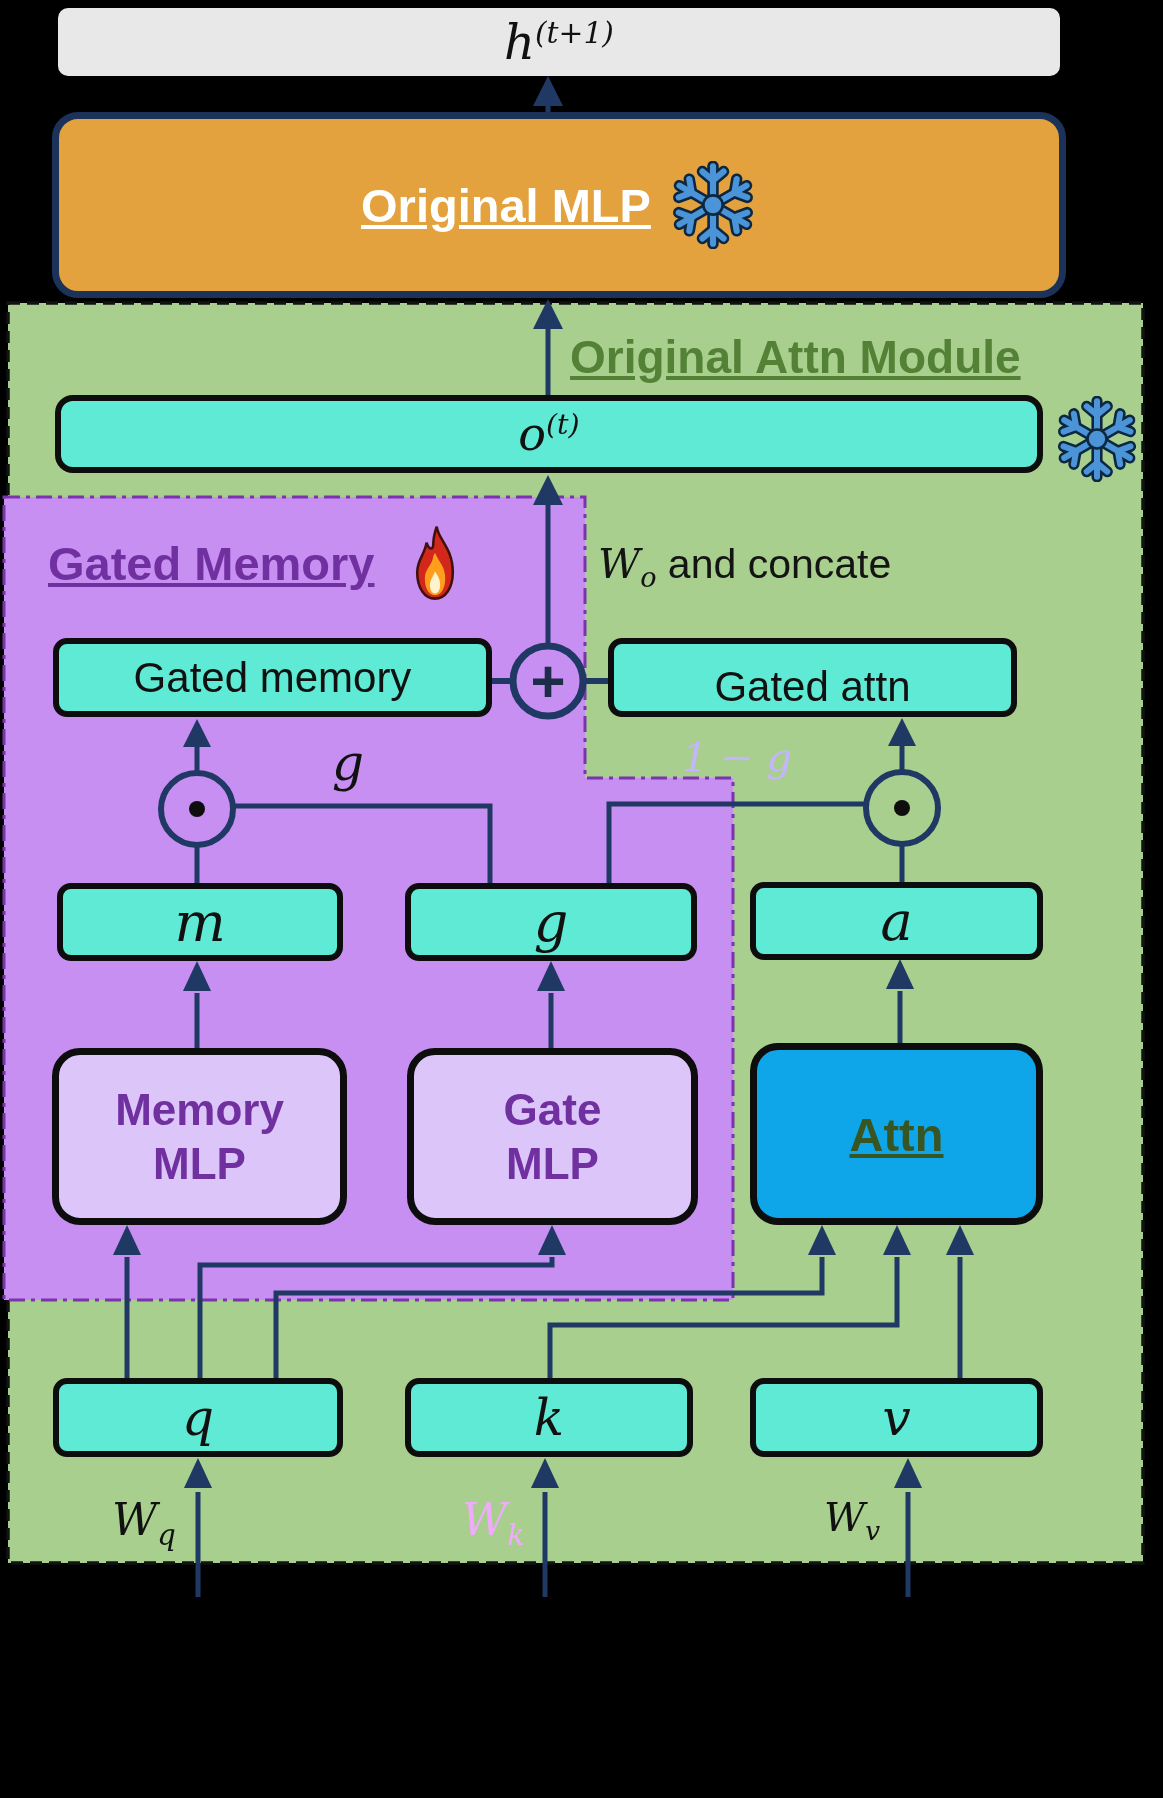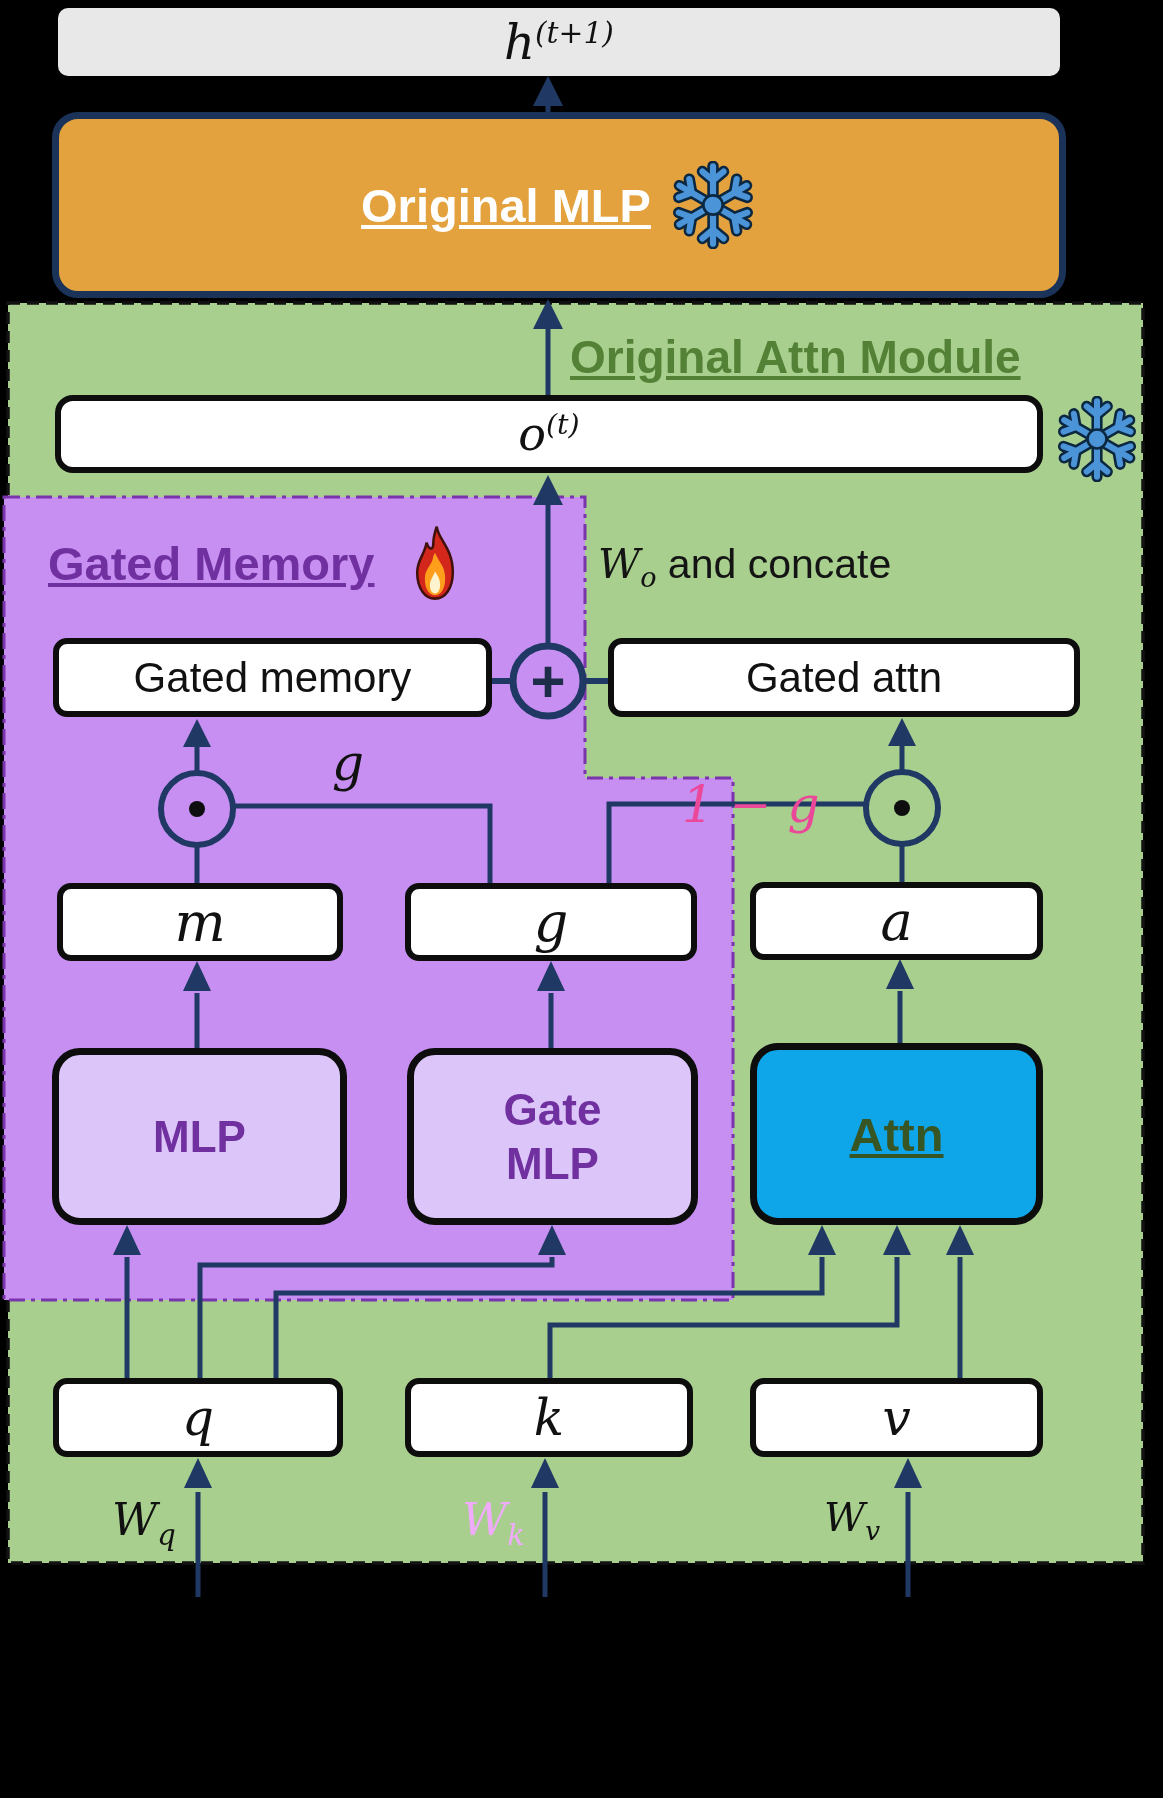--- a/index.html
+++ b/index.html
@@ -3,21 +3,21 @@
 <meta charset="utf-8">
 <style>
   html,body{margin:0;padding:0;background:#000;}
   #canvas{
     position:relative;width:1163px;height:1798px;background:#000;
     font-family:"Liberation Sans",sans-serif;overflow:hidden;
   }
   #wires{position:absolute;left:0;top:0;pointer-events:none;}
   .abs{position:absolute;box-sizing:border-box;}
   .grayBox{
-    background:#ffffff;border:6px solid #0d0d0d;border-radius:14px;
+    background:#5eead4;border:6px solid #0d0d0d;border-radius:14px;
     display:flex;align-items:center;justify-content:center;color:#111;
   }
   .plainGray{
     background:#e9e8e8;border-radius:10px;display:flex;align-items:center;
     justify-content:center;color:#111;
   }
   .math{font-family:"DejaVu Serif","Liberation Serif",serif;font-style:italic;}
   .supScript{font-size:0.62em;vertical-align:0.55em;font-style:italic;}
   .subScript{font-size:0.66em;vertical-align:-0.35em;font-style:italic;}
   .bigLabel{font-weight:700;white-space:nowrap;text-decoration:underline;}
@@ -211,38 +211,39 @@
     </svg>
   </div>
 
   <div class="abs" style="left:598px;top:540px;font-size:41px;color:#141414;white-space:nowrap;">
     <span class="math"><span>W</span><span class="subScript">o</span></span><span> and concate</span>
   </div>
 
   <div class="abs grayBox" style="left:53px;top:638px;width:439px;height:79px;font-size:42px;">
     <span>Gated memory</span>
   </div>
-  <div class="abs grayBox" style="left:608px;top:638px;width:472px;height:79px;font-size:42px;">
+  <div class="abs grayBox" style="left:608px;top:638px;width:409px;height:79px;font-size:42px;align-items:flex-end;">
     <span>Gated attn</span>
   </div>
 
   <div class="abs math" style="left:332px;top:734px;font-size:50px;color:#111;">g</div>
-  <div class="abs math" style="left:682px;top:776px;font-size:50px;color:#ec4899;white-space:nowrap;">1 − g</div>
+  <div class="abs math" style="left:682px;top:734px;font-size:40px;color:#c4b5fd;white-space:nowrap;">1 − g</div>
 
   <div class="abs grayBox" style="left:57px;top:883px;width:286px;height:78px;font-size:54px;">
     <span class="math">m</span>
   </div>
   <div class="abs grayBox" style="left:405px;top:883px;width:292px;height:78px;font-size:54px;">
     <span class="math">g</span>
   </div>
   <div class="abs grayBox" style="left:750px;top:882px;width:293px;height:78px;font-size:54px;">
     <span class="math">a</span>
   </div>
 
   <div class="abs mlpBox" style="left:52px;top:1048px;width:295px;height:177px;">
+    <span>Memory</span>
     <span>MLP</span>
   </div>
   <div class="abs mlpBox" style="left:407px;top:1048px;width:291px;height:177px;">
     <span>Gate</span>
     <span>MLP</span>
   </div>
   <div class="abs" style="left:750px;top:1043px;width:293px;height:182px;background:#0ea5e9;border:7px solid #0d0d0d;border-radius:28px;display:flex;align-items:center;justify-content:center;">
     <span class="bigLabel" style="font-size:47px;color:#375623;">Attn</span>
   </div>
 

